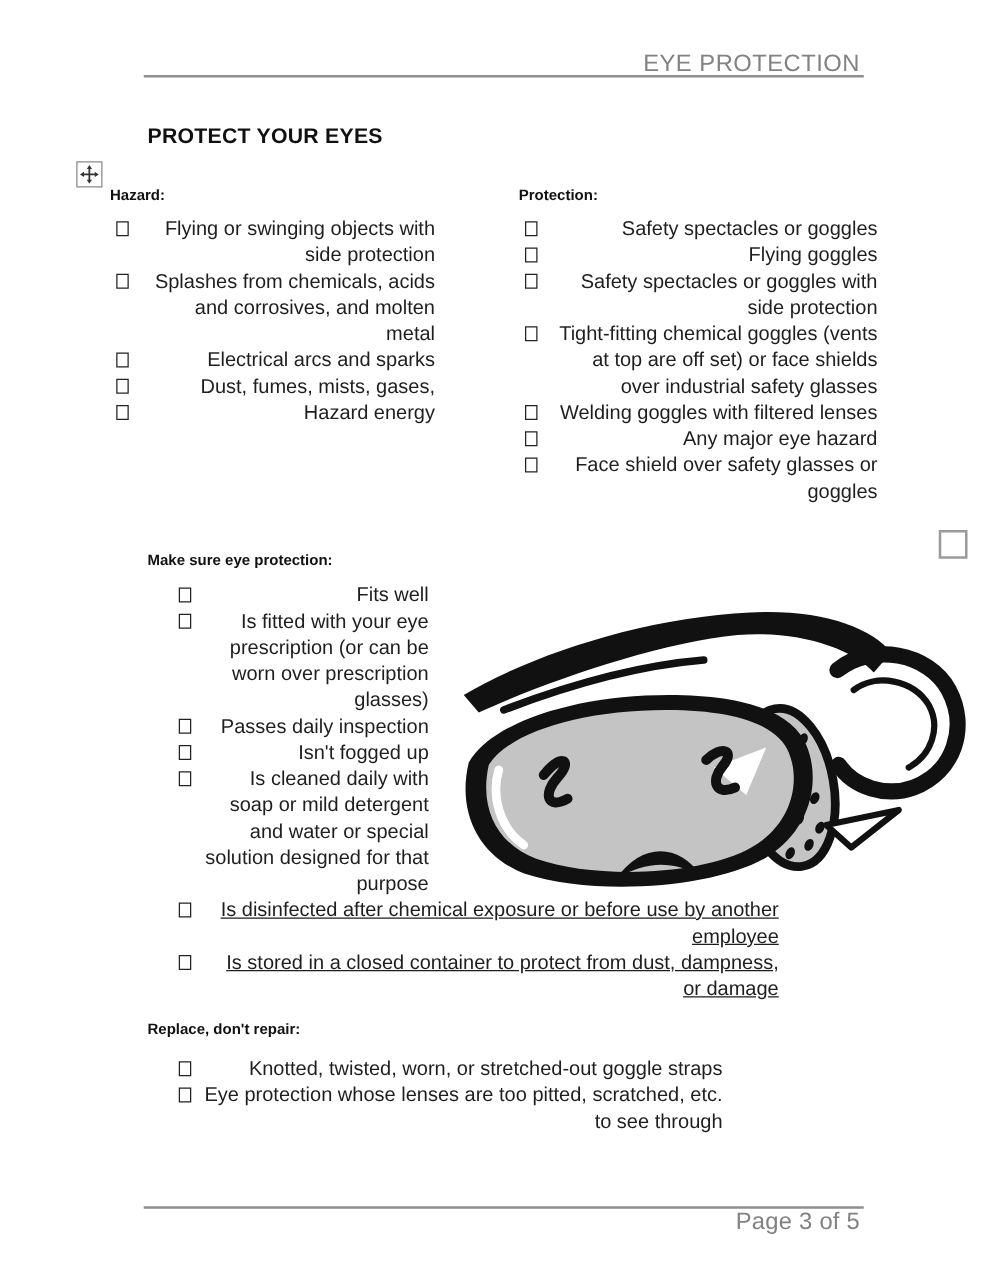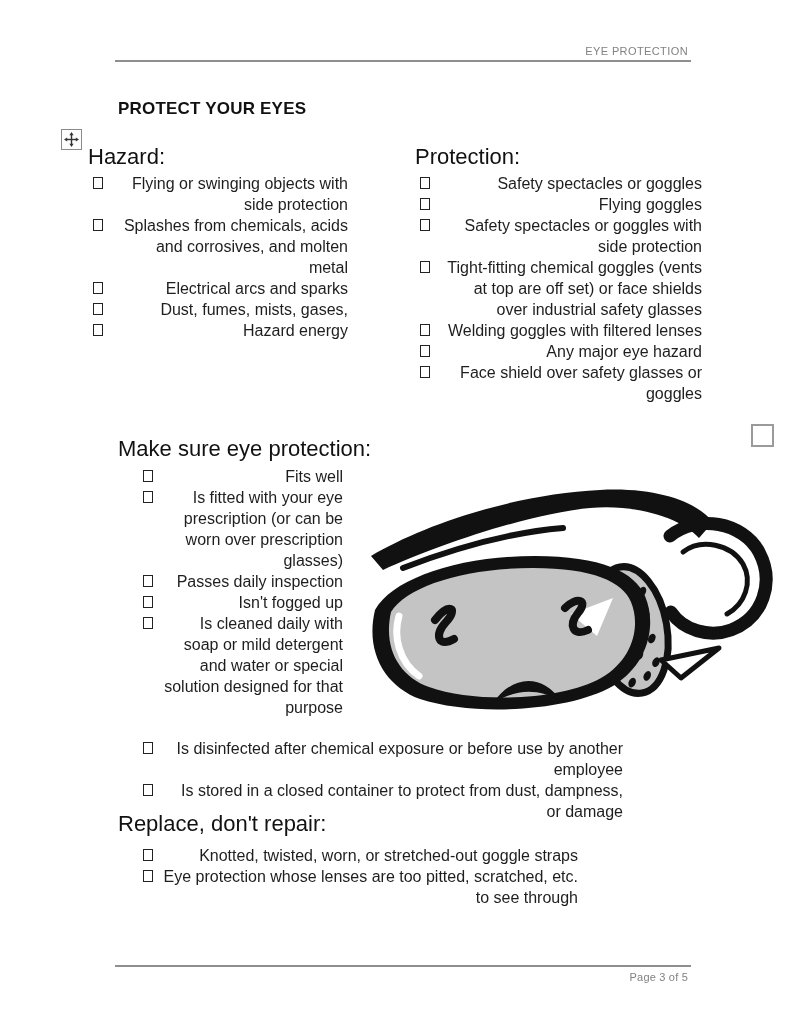--- a/index.html
+++ b/index.html
@@ -7,51 +7,51 @@
   .page {
     position:relative; width:794px; height:1028px; background:#ffffff;
     font-family:"Liberation Sans","DejaVu Sans",sans-serif;
     font-size:16px; line-height:21px; color:#1e1e1e; overflow:hidden;
   }
   .rule { position:absolute; left:115px; width:576px; height:2px; background:#8f8f8f; }
   .hdr-rule { top:60px; }
   .ftr-rule { top:965px; }
   .hdr-text, .ftr-text {
     position:absolute; left:115px; width:573px; text-align:right;
-    font-size:11px; line-height:15px; color:#828282; letter-spacing:.4px;
+    font-size:19px; line-height:15px; color:#828282; letter-spacing:.4px;
   }
   .hdr-text { top:44px; }
   .ftr-text { top:970px; letter-spacing:.2px; }
   .title {
     position:absolute; left:118px; top:98px;
     font-size:17px; font-weight:bold; color:#111; letter-spacing:.2px;
   }
   .move-handle {
     position:absolute; left:61px; top:129px; width:21px; height:21px;
     border:1px solid #8a8a8a; background:#fdfdfd;
     display:flex; align-items:center; justify-content:center; cursor:move;
   }
   section { position:absolute; }
   .sec-hazard { left:88px; top:146px; width:290px; }
   .sec-protection { left:415px; top:146px; width:310px; }
   .sec-makesure { left:118px; top:438px; width:560px; }
   .sec-replace { left:118px; top:813px; width:560px; }
-  h2 { font-size:22px; font-weight:normal; color:#111; line-height:21px; }
+  h2 { font-size:12px; font-weight:bold; color:#111; line-height:21px; }
   ul { list-style:none; }
   .colist { padding-left:5px; margin-top:6px; }
   li.li { position:relative; padding-left:20px;text-align:right; }
   .bullet {
     position:absolute; left:0; top:4px; width:10px; height:12px;
     border:1.5px solid #222; background:#fff;
   }
   .sec-hazard li.li { width:255px; }
   .sec-protection li.li { width:282px; }
   .ms-narrow { margin-left:25px; margin-top:7px; }
   .ms-narrow li.li { width:200px; }
-  .ms-wide { margin-left:25px; margin-top:20px; }
+  .ms-wide { margin-left:25px; margin-top:0;text-decoration:underline; }
   .ms-wide li.li { width:480px; }
   .rep-list { margin-left:25px; margin-top:11px; }
   .rep-list li.li { width:435px; }
   .goggles { position:absolute; left:365px; top:478px; width:410px; height:244px; }
   .float-checkbox {
     position:absolute; left:751px; top:424px; width:23px; height:23px;
     border:2px solid #9a9a9a; background:#fff;
   }
 </style>
 </head>

